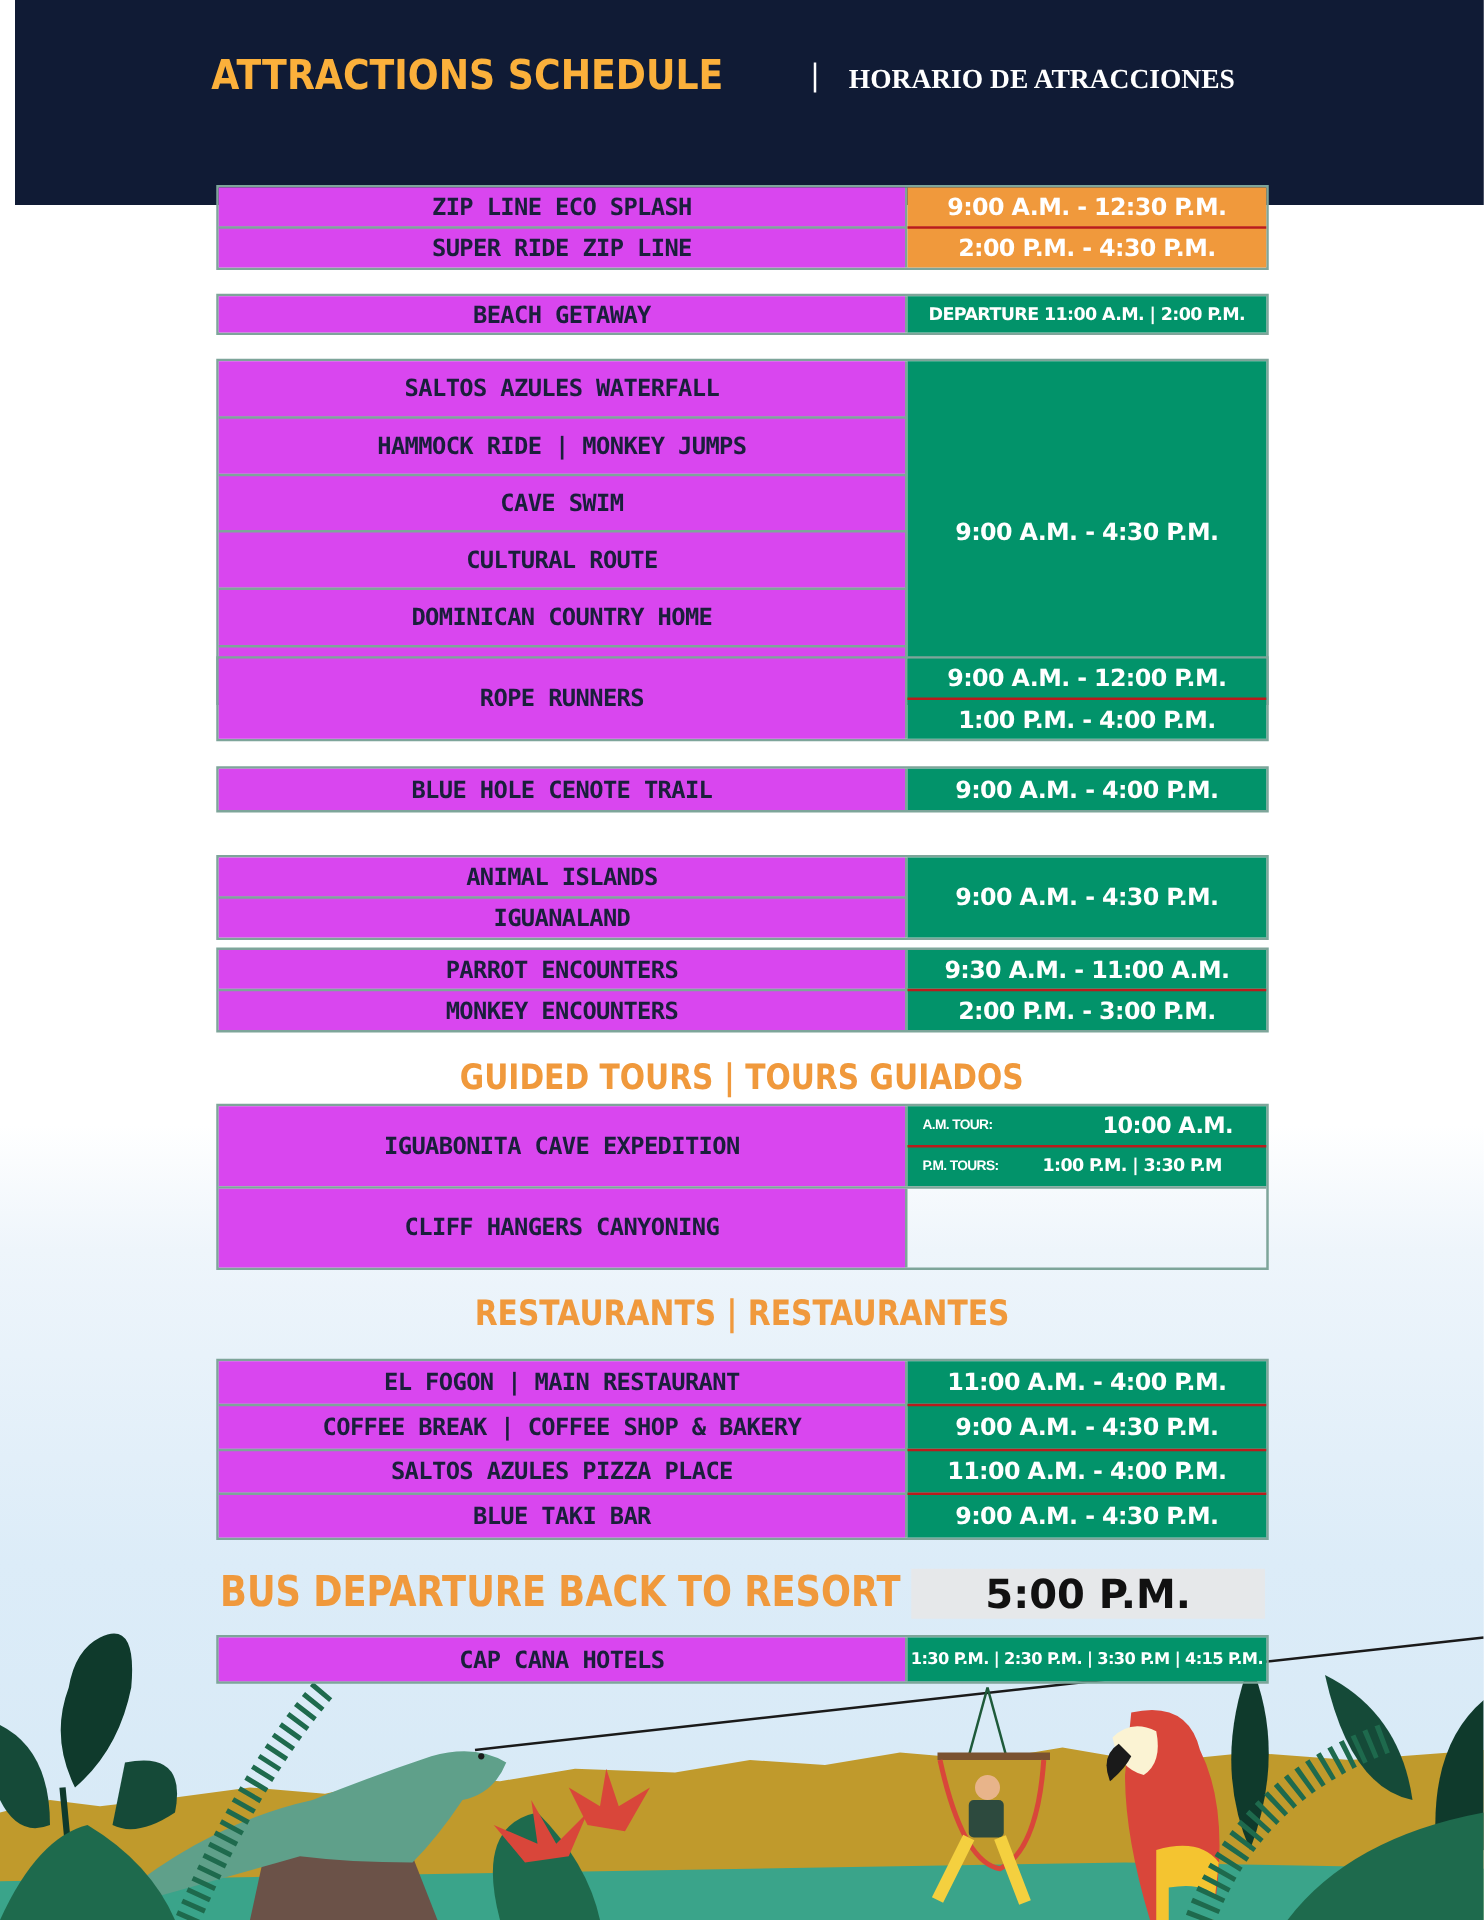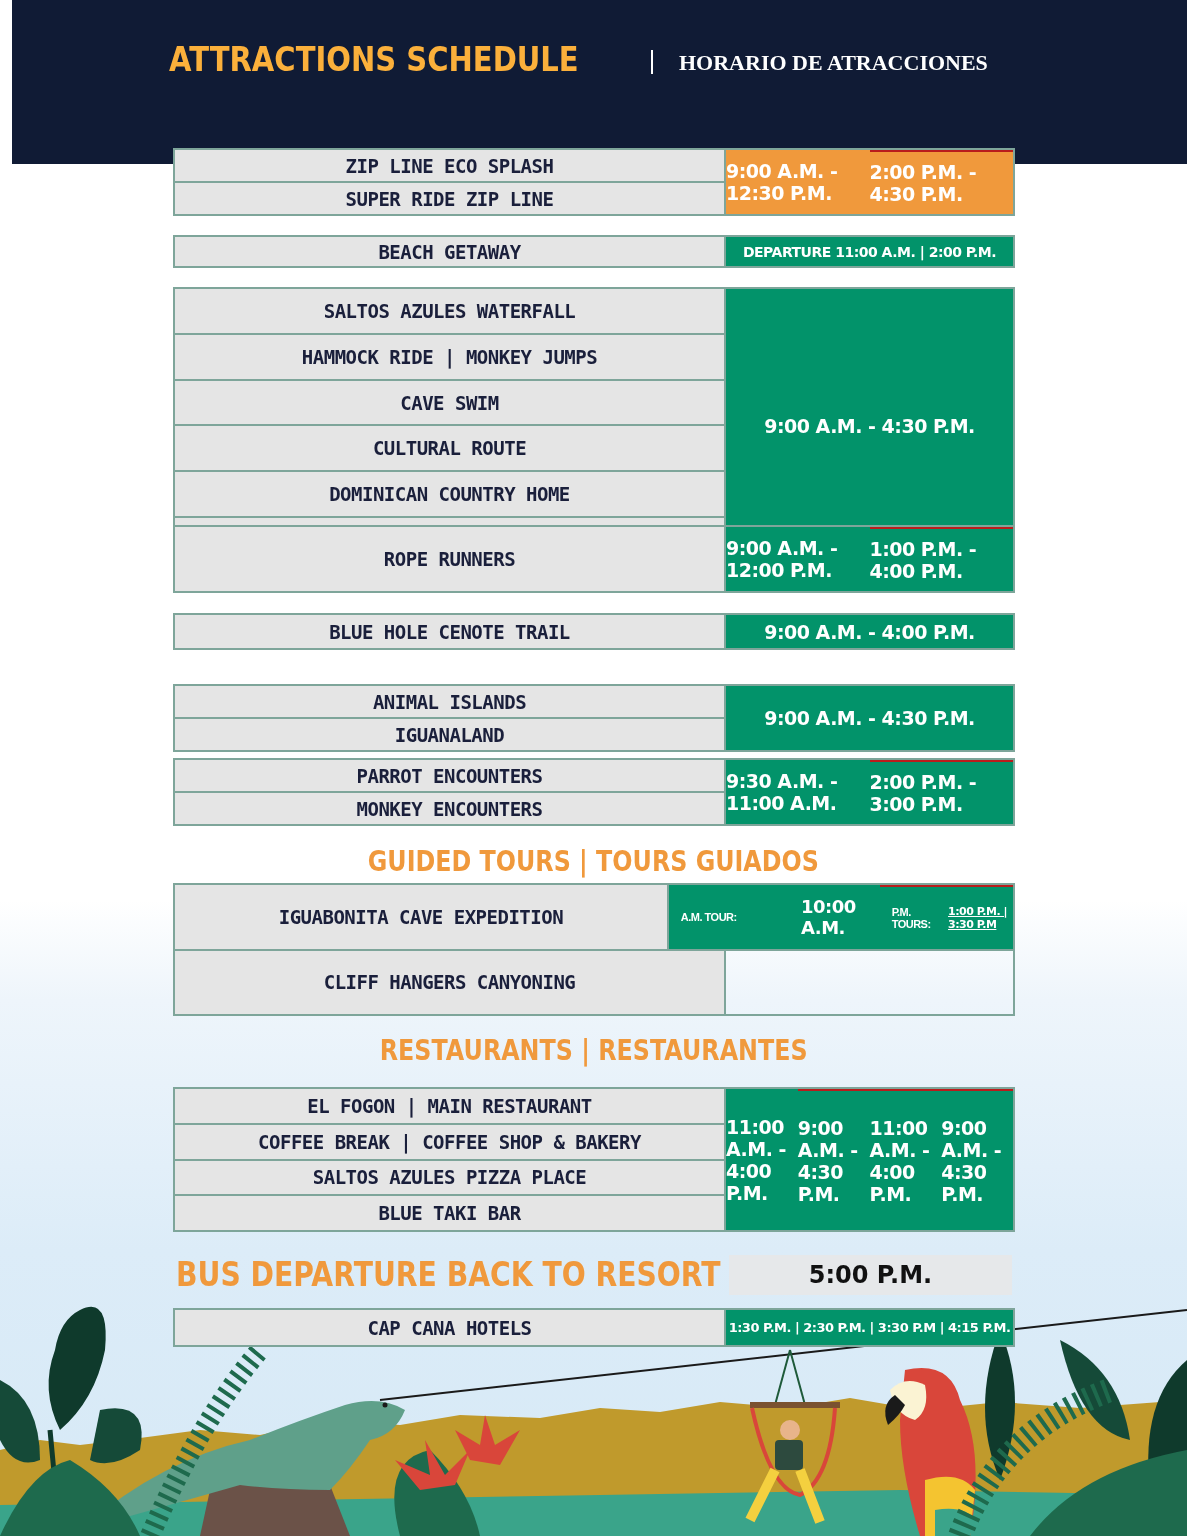--- a/index.html
+++ b/index.html
@@ -27,23 +27,23 @@
     font-family: Liberation Serif, serif; font-weight: bold;
     font-size: 22px; color: #ffffff;
   }
 
   .tbl {
     position: absolute; left: 173px; width: 842px;
     border: 2px solid #7ea59a;
     display: flex;
   }
   .tbl .names { width: 551px; display: flex; flex-direction: column; border-right: 2px solid #7ea59a; }
-  .tbl .times { flex: 1; display: flex; flex-direction: row; }
+  .tbl .times { flex: 1; display: flex; flex-direction: column; }
   .cell-name {
-    flex: 1; background: #e5e5e5; color: #1a1f3b;
+    flex: 1; background: #d946ef; color: #1a1f3b;
     display: flex; align-items: center; justify-content: center;
     font-family: "DejaVu Sans Mono", monospace; font-weight: bold; font-size: 19px;
     letter-spacing: -0.5px;
   }
   .cell-name + .cell-name { border-top: 2px solid #7ea59a; }
   .cell-time {
     flex: 1; background: #02936a; color: #ffffff;
     display: flex; align-items: center; justify-content: center;
     font-family: "DejaVu Sans", sans-serif; font-weight: bold; font-size: 19px;
     letter-spacing: -0.5px;
@@ -70,21 +70,21 @@
     position: absolute; left: 176px; top: 1254px;
     font-family: "DejaVu Sans", sans-serif; font-weight: bold;
     color: #f0993c; font-size: 34px;
     transform: scaleX(0.83); transform-origin: left center;
     white-space: nowrap;
   }
   .bus-time {
     position: absolute; left: 729px; top: 1255px; width: 283px; height: 40px;
     background: #e6e8ea; color: #111111;
     display: flex; align-items: center; justify-content: center;
-    font-family: "DejaVu Sans", sans-serif; font-weight: bold; font-size: 24px;
+    font-family: "DejaVu Sans", sans-serif; font-weight: bold; font-size: 32px;
   }
 
   .scene { position: absolute; left: 0; top: 1290px; width: 1187px; height: 246px; }
 </style>
 </head>
 <body>
 
 <div class="header">
   <div class="title">ATTRACTIONS SCHEDULE</div>
   <div class="sep"></div>
@@ -173,21 +173,21 @@
     <div class="names" style="border-right:2px solid #7ea59a;">
       <div class="cell-name">IGUABONITA CAVE EXPEDITION</div>
     </div>
     <div class="times">
       <div class="cell-time tour">
         <span class="tour-label" style="width:96px;">A.M. TOUR:</span>
         <span class="tour-val" style="margin-left:48px;">10:00 A.M.</span>
       </div>
       <div class="cell-time tour">
         <span class="tour-label" style="width:96px;">P.M. TOURS:</span>
-        <span class="tour-val" style="font-size:11px;text-decoration:underline;">1:00 P.M. | 3:30 P.M</span>
+        <span class="tour-val" style="font-size:14px;">1:00 P.M. | 3:30 P.M</span>
       </div>
     </div>
   </div>
   <div style="display:flex;flex:1;border-top:2px solid #7ea59a;">
     <div class="names" style="border-right:2px solid #7ea59a;">
       <div class="cell-name">CLIFF HANGERS CANYONING</div>
     </div>
   </div>
 </div>
 

